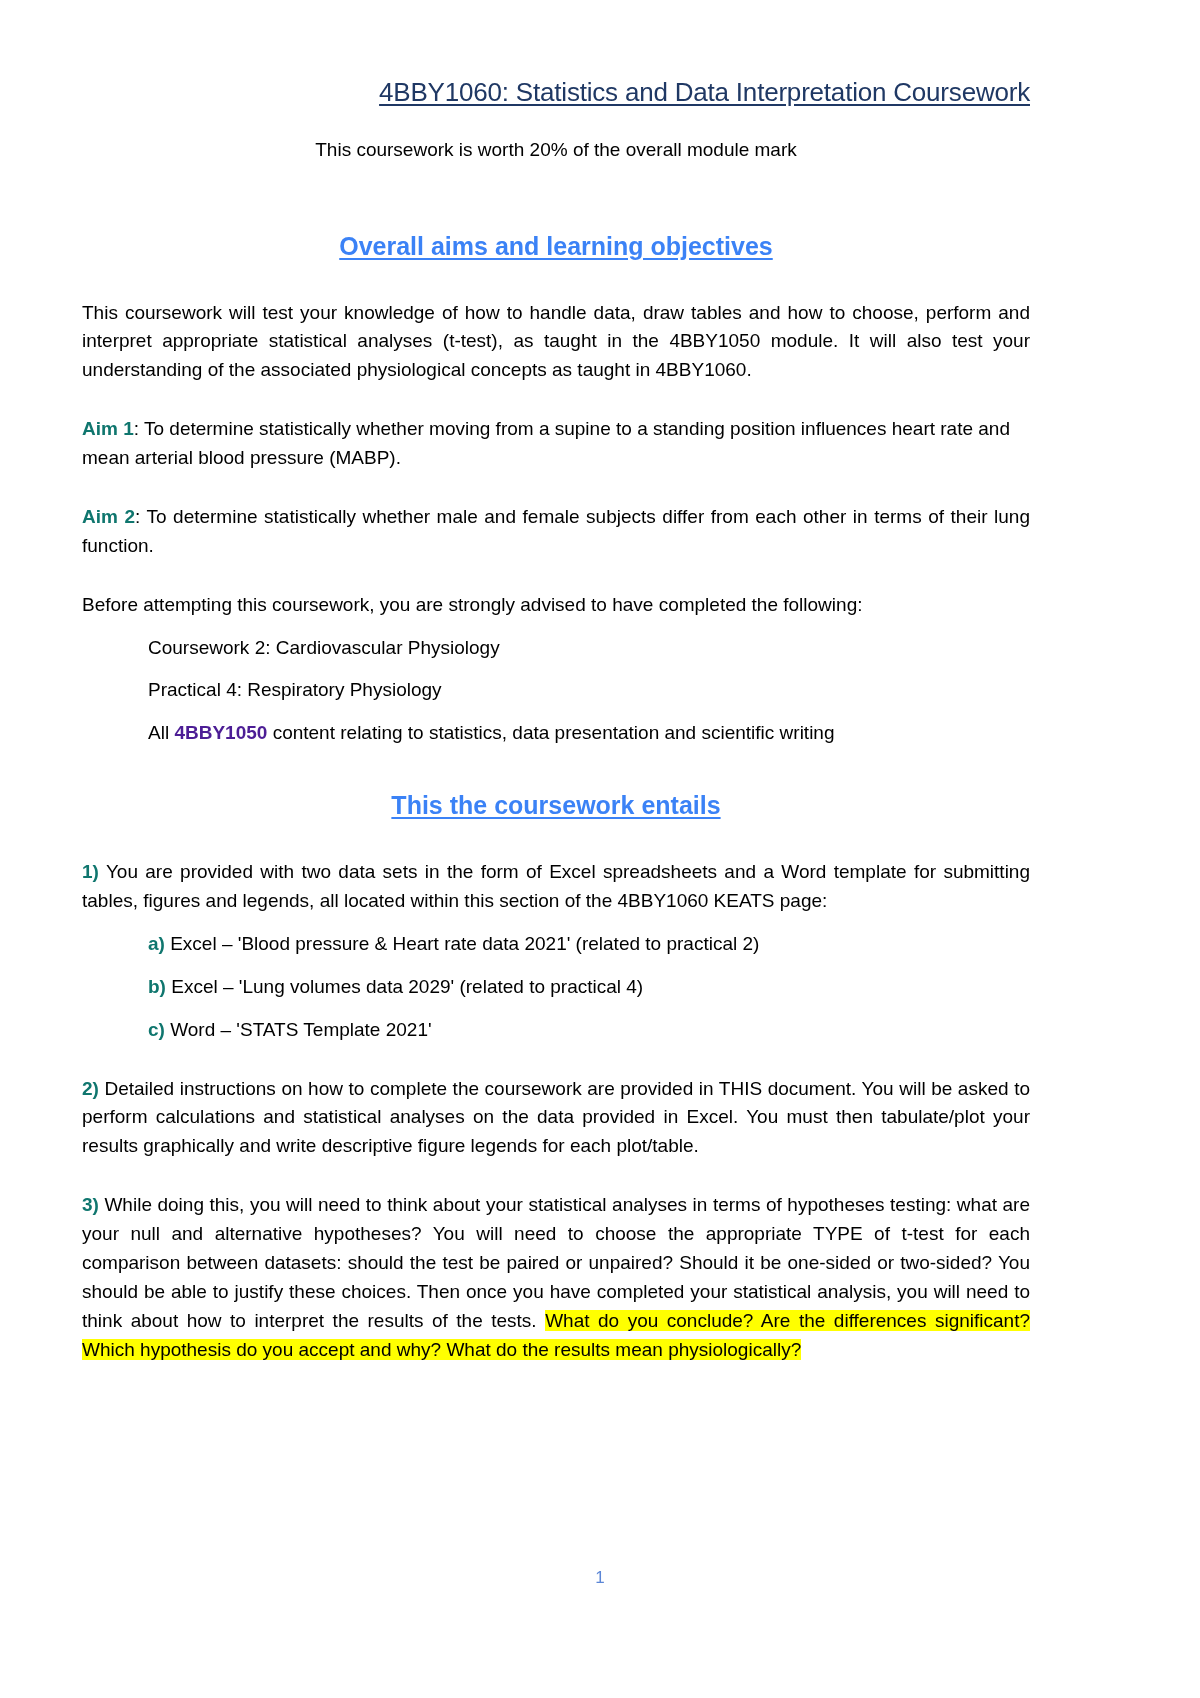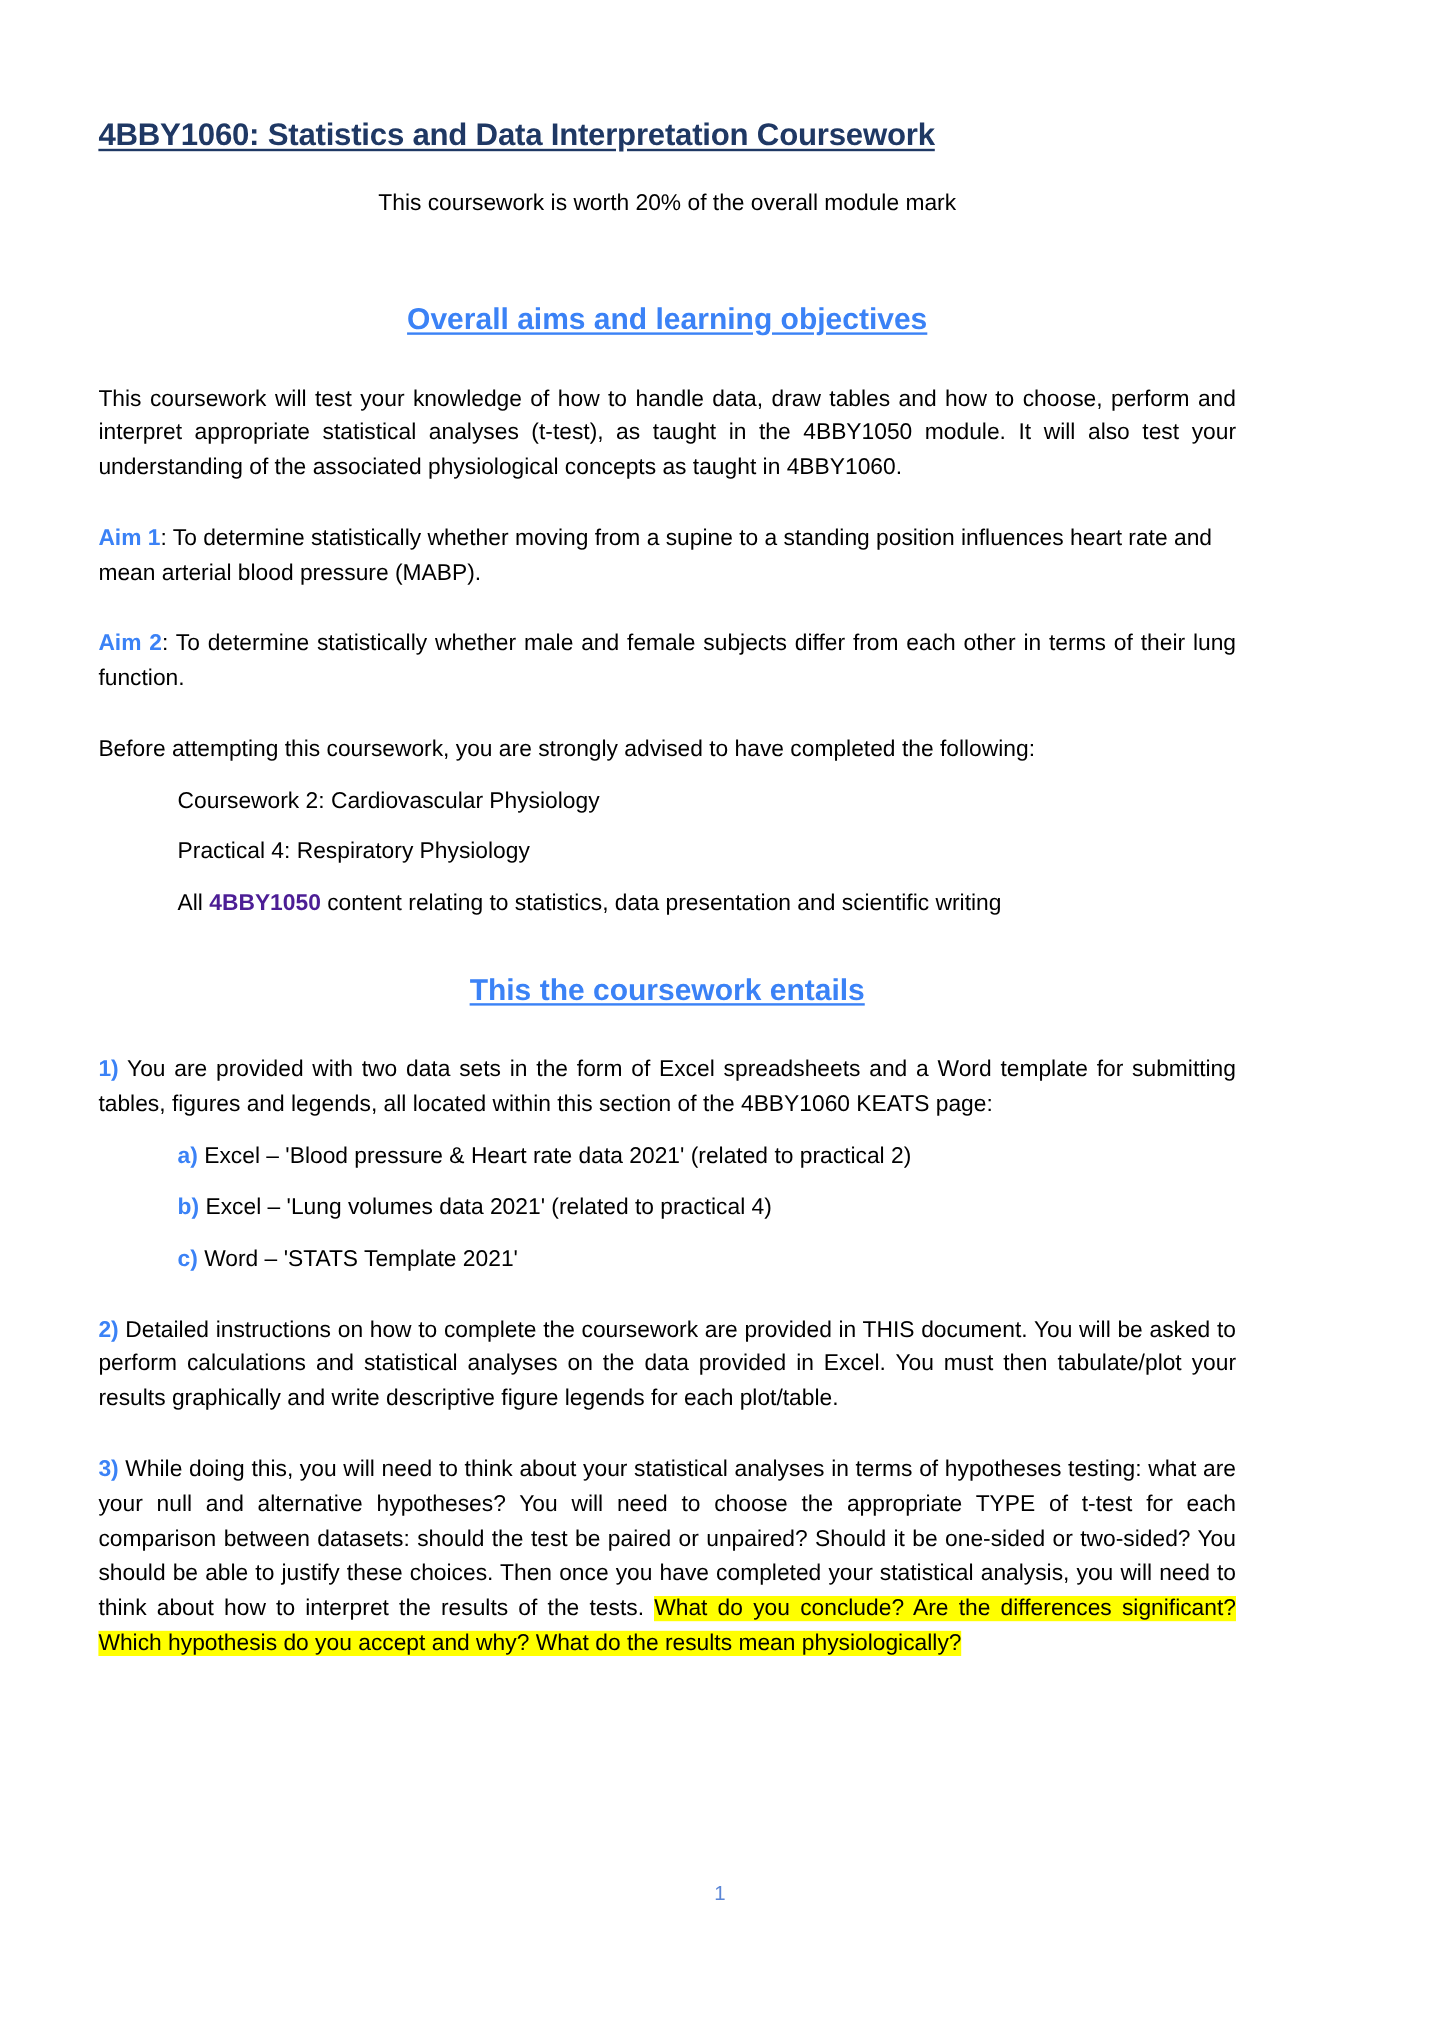--- a/index.html
+++ b/index.html
@@ -20,28 +20,28 @@
     overflow: hidden;
   }
   .content {
     position: absolute;
     left: 82px;
     top: 0;
     width: 948px;
   }
 
   .doc-title {
-    text-align: left;
+    text-align: right;
     font-size: 26px;
-    font-weight: bold;
+    font-weight: normal;
     color: #1F3864;
     text-decoration: underline;
     text-underline-offset: 3px;
     margin: 0;
-    padding-top: 98px;
+    padding-top: 78px;
     letter-spacing: -0.2px;
     line-height: 1.15;
   }
   .doc-subtitle {
     text-align: center;
     font-size: 19px;
     color: #000000;
     margin: 16px;
     padding-top: 14px;
     line-height: 1.3;
@@ -74,21 +74,21 @@
   .gap-xs { height: 14px; }
 
   .indent-1 {
     padding-left: 66px;
   }
   .indent-2 {
     padding-left: 66px;
   }
 
   .navy-bold {
-    color: #3b82f6;
+    color: #0f766e;
     font-weight: bold;
   }
   .black-bold {
     color: #4c1d95;
     font-weight: bold;
   }
 
   .hl {
     background-color: #FFFF00;
     box-decoration-break: clone;
@@ -150,21 +150,21 @@
     <div class="gap-lg"></div>
 
     <p class="body"><span class="navy-bold">1)</span><span> You are provided with two data sets in the form of Excel spreadsheets and a Word template for submitting tables, figures and legends, all located within this section of the 4BBY1060 KEATS page:</span></p>
 
     <div class="gap-xs"></div>
 
     <p class="body nojustify indent-2"><span class="navy-bold">a)</span><span> Excel – 'Blood pressure &amp; Heart rate data 2021' (related to practical 2)</span></p>
 
     <div class="gap-xs"></div>
 
-    <p class="body nojustify indent-2"><span class="navy-bold">b)</span><span> Excel – 'Lung volumes data 2021' (related to practical 4)</span></p>
+    <p class="body nojustify indent-2"><span class="navy-bold">b)</span><span> Excel – 'Lung volumes data 2029' (related to practical 4)</span></p>
 
     <div class="gap-xs"></div>
 
     <p class="body nojustify indent-2"><span class="navy-bold">c)</span><span> Word – 'STATS Template 2021'</span></p>
 
     <div class="gap-md"></div>
 
     <p class="body"><span class="navy-bold">2)</span><span> Detailed instructions on how to complete the coursework are provided in THIS document. You will be asked to perform calculations and statistical analyses on the data provided in Excel. You must then tabulate/plot your results graphically and write descriptive figure legends for each plot/table.</span></p>
 
     <div class="gap-md"></div>

